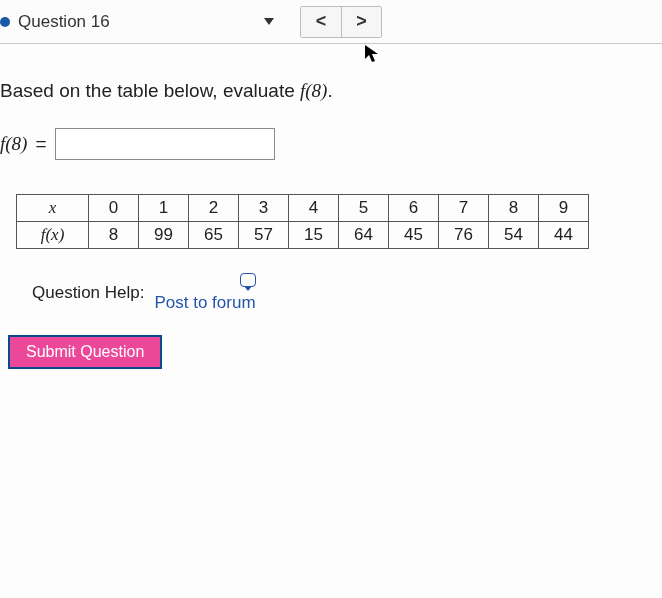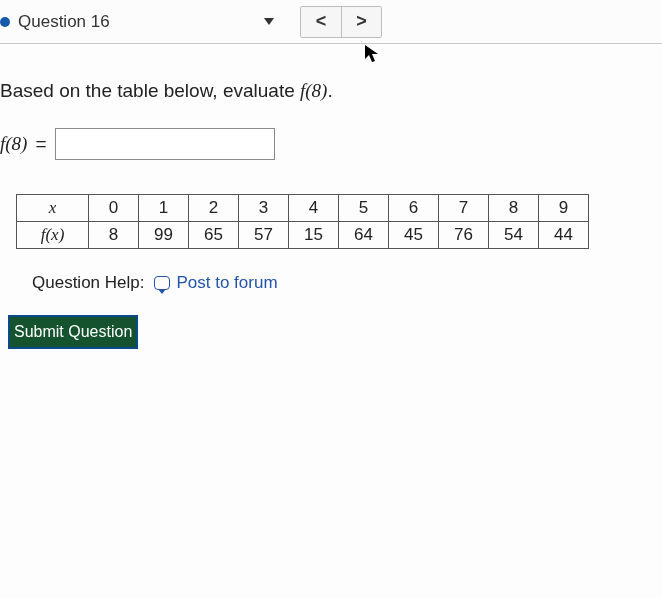--- a/index.html
+++ b/index.html
@@ -93,43 +93,43 @@
     font-style: italic;
     min-width: 72px;
   }
   .help-row {
     font-size: 17px; color: #222;
     margin: 0 0 22px 0;
     display: flex; align-items: center; gap: 10px; padding-left: 32px;
   }
   .help-link {
     color: #2255aa; cursor: pointer;
-    display: flex; align-items: center; gap: 6px;
+    display: flex; align-items: flex-end; gap: 6px; flex-direction: column;
   }
   .chat-icon {
     width: 16px; height: 14px;
     border: 1.5px solid #2255aa;
     border-radius: 4px;
     position: relative;
   }
   .chat-icon::after {
     content: "";
     position: absolute;
     left: 3px; bottom: -5px;
     width: 0; height: 0;
     border-left: 4px solid transparent;
     border-right: 4px solid transparent;
     border-top: 5px solid #2255aa;
   }
   .submit-btn {
-    background: #14532d;
+    background: #ec4899;
     color: #fff;
     border: 2px solid #084a8c;
     font-size: 16px;
-    padding: 6px 4px;
+    padding: 6px 16px;
     margin-left: 8px;
     cursor: pointer;
   }
 </style>
 </head>
 <body>
 
 <div class="toolbar">
   <div class="bullet"></div>
   <div class="q-title">Question 16</div>

